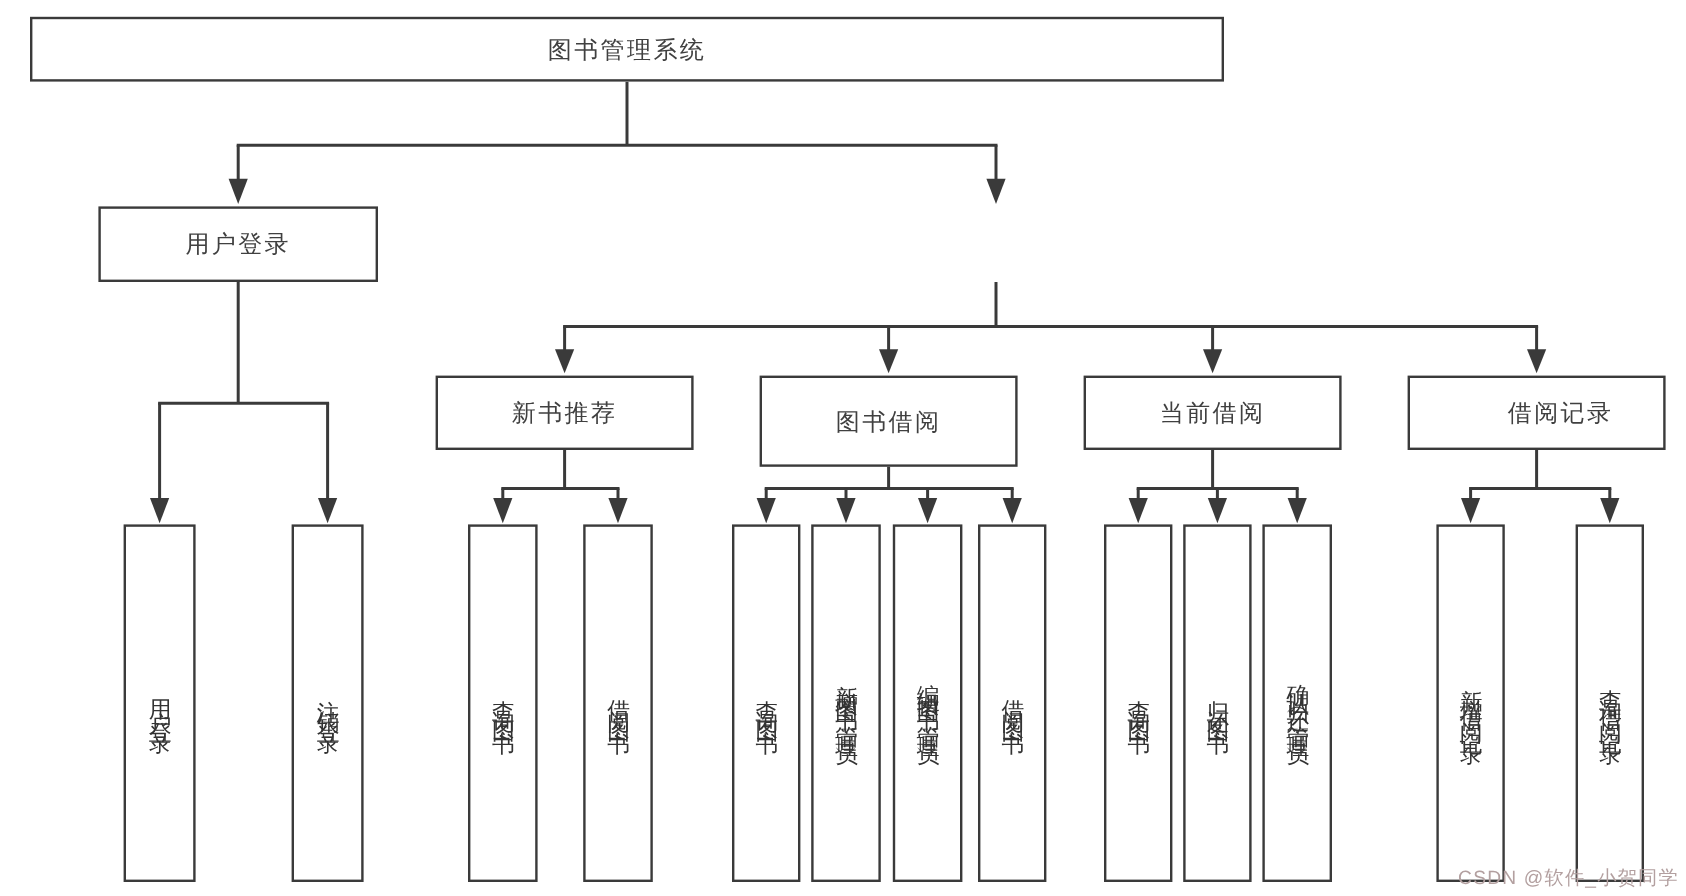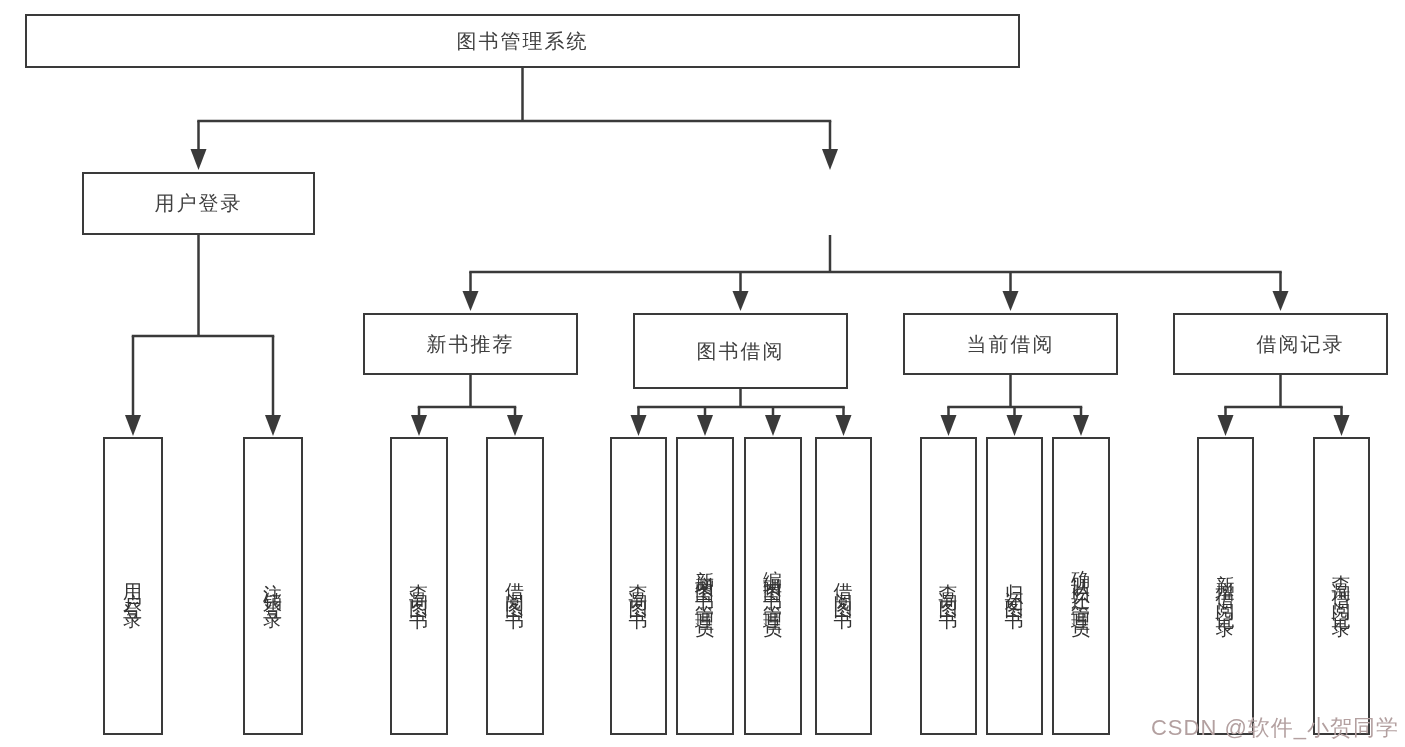--- a/index.html
+++ b/index.html
@@ -58,21 +58,21 @@
     line-height: 1;
     white-space: nowrap;
   }
 
   .leaf-label.long { letter-spacing: 7px; }
 
   .watermark {
     position: absolute;
     right: 6px;
     bottom: 4px;
-    font-size: 22px;
+    font-size: 16px;
     color: #b3a0a0;
     letter-spacing: 1px;
     white-space: nowrap;
   }
 </style>
 </head>
 <body>
 
 <div class="canvas">
 

